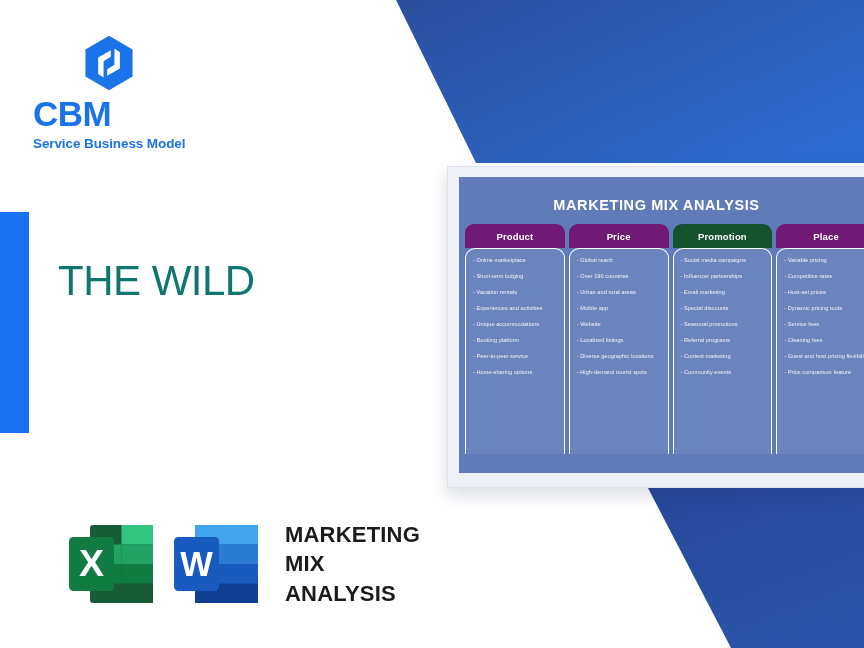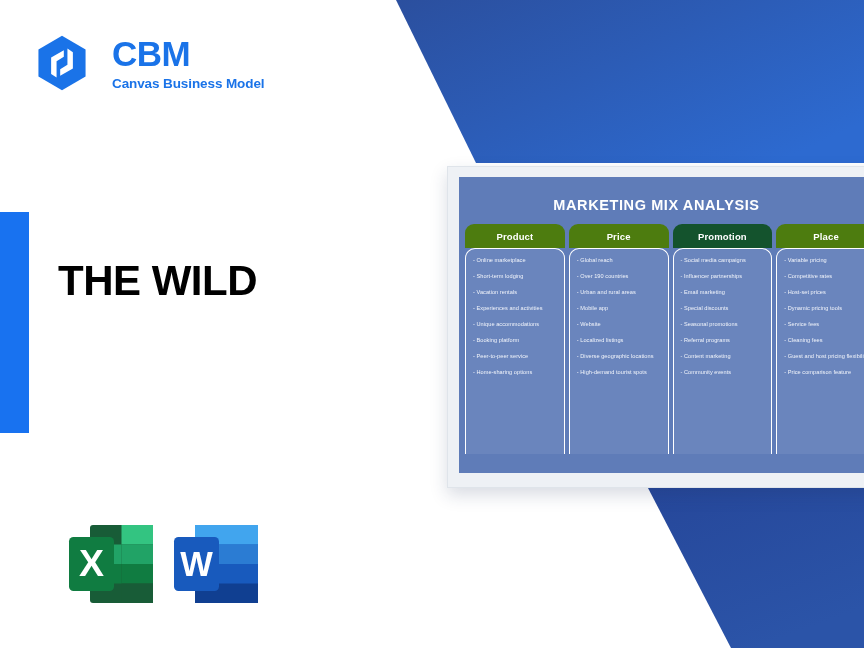--- a/index.html
+++ b/index.html
@@ -42,21 +42,22 @@
     background: #1872f0;
   }
 
   
   .logo-block {
     position: absolute;
     left: 33px;
     top: 34px;
     display: flex;
     align-items: center;
-    gap: 21px;
+    gap: 4px;
+    flex-direction: column;
   }
   .logo-mark {
     width: 58px;
     height: 58px;
     flex: 0 0 auto;
   }
   .logo-text {
     display: flex;
     flex-direction: column;
     justify-content: center;
@@ -77,22 +78,22 @@
     margin-top: 4px;
   }
 
   
   .headline {
     position: absolute;
     left: 58px;
     top: 255px;
     width: 380px;
     font-size: 42px;
-    font-weight: bold;
-    color: #000000;
+    font-weight: normal;
+    color: #0f766e;
     line-height: 1.22;
     letter-spacing: -0.5px;
   }
 
   
   .bottom-row {
     position: absolute;
     left: 63px;
     top: 516px;
     display: flex;
@@ -151,21 +152,21 @@
     height: calc(100% - 45px);
     box-sizing: border-box;
   }
   .mix-col {
     flex: 1 1 0;
     min-width: 0;
     display: flex;
     flex-direction: column;
   }
   .col-head {
-    background: #4d7c0f;
+    background: #701a75;
     border-radius: 9px 9px 0 0;
     text-align: center;
     color: #ffffff;
     font-size: 9.5px;
     font-weight: bold;
     padding: 7px 0 6px 0;
     letter-spacing: 0.15px;
   }
   .mix-col.alt .col-head { background: #14532d; }
   .col-body {
@@ -210,21 +211,21 @@
   <div class="accent-bar"></div>
 
   <div class="logo-block">
     <svg class="logo-mark" viewBox="0 0 64 64" xmlns="http://www.w3.org/2000/svg">
       <path d="M32 2 L58 17 L58 47 L32 62 L6 47 L6 17 Z" fill="#1a73e8"></path>
       <path d="M20 44 L20 26 L34 18 L34 25 L26 30 L26 48 Z" fill="#ffffff"></path>
       <path d="M44 20 L44 38 L30 46 L30 39 L38 34 L38 16 Z" fill="#ffffff"></path>
     </svg>
     <div class="logo-text">
       <div class="logo-title">CBM</div>
-      <div class="logo-sub">Canvas Business Model</div>
+      <div class="logo-sub">Service Business Model</div>
     </div>
   </div>
 
   <div class="headline">
     <div>THE WILD</div>
   </div>
 
   <div class="bottom-row">
     <svg class="doc-icon" viewBox="0 0 64 64" xmlns="http://www.w3.org/2000/svg">
       <rect x="18" y="6" width="42" height="52" rx="2" fill="#185C37"></rect>
@@ -239,20 +240,25 @@
     </svg>
     <svg class="doc-icon" viewBox="0 0 64 64" xmlns="http://www.w3.org/2000/svg">
       <rect x="18" y="6" width="42" height="52" rx="2" fill="#185ABD"></rect>
       <rect x="18" y="6" width="42" height="13" fill="#41A5EE"></rect>
       <rect x="18" y="19" width="42" height="13" fill="#2B7CD3"></rect>
       <rect x="18" y="32" width="42" height="13" fill="#185ABD"></rect>
       <rect x="18" y="45" width="42" height="13" fill="#103F91"></rect>
       <rect x="4" y="14" width="30" height="36" rx="3" fill="#185ABD"></rect>
       <text x="19" y="40" font-family="'Liberation Sans', sans-serif" font-size="23" font-weight="bold" fill="#ffffff" text-anchor="middle">W</text>
     </svg>
+    <div class="bottom-label">
+      <div>MARKETING</div>
+      <div>MIX</div>
+      <div>ANALYSIS</div>
+    </div>
   </div>
 
   <div class="mix-card">
     <div class="mix-inner">
       <div class="mix-title">MARKETING MIX ANALYSIS</div>
       <div class="mix-cols">
 
         <div class="mix-col">
           <div class="col-head">Product</div>
           <div class="col-body">

